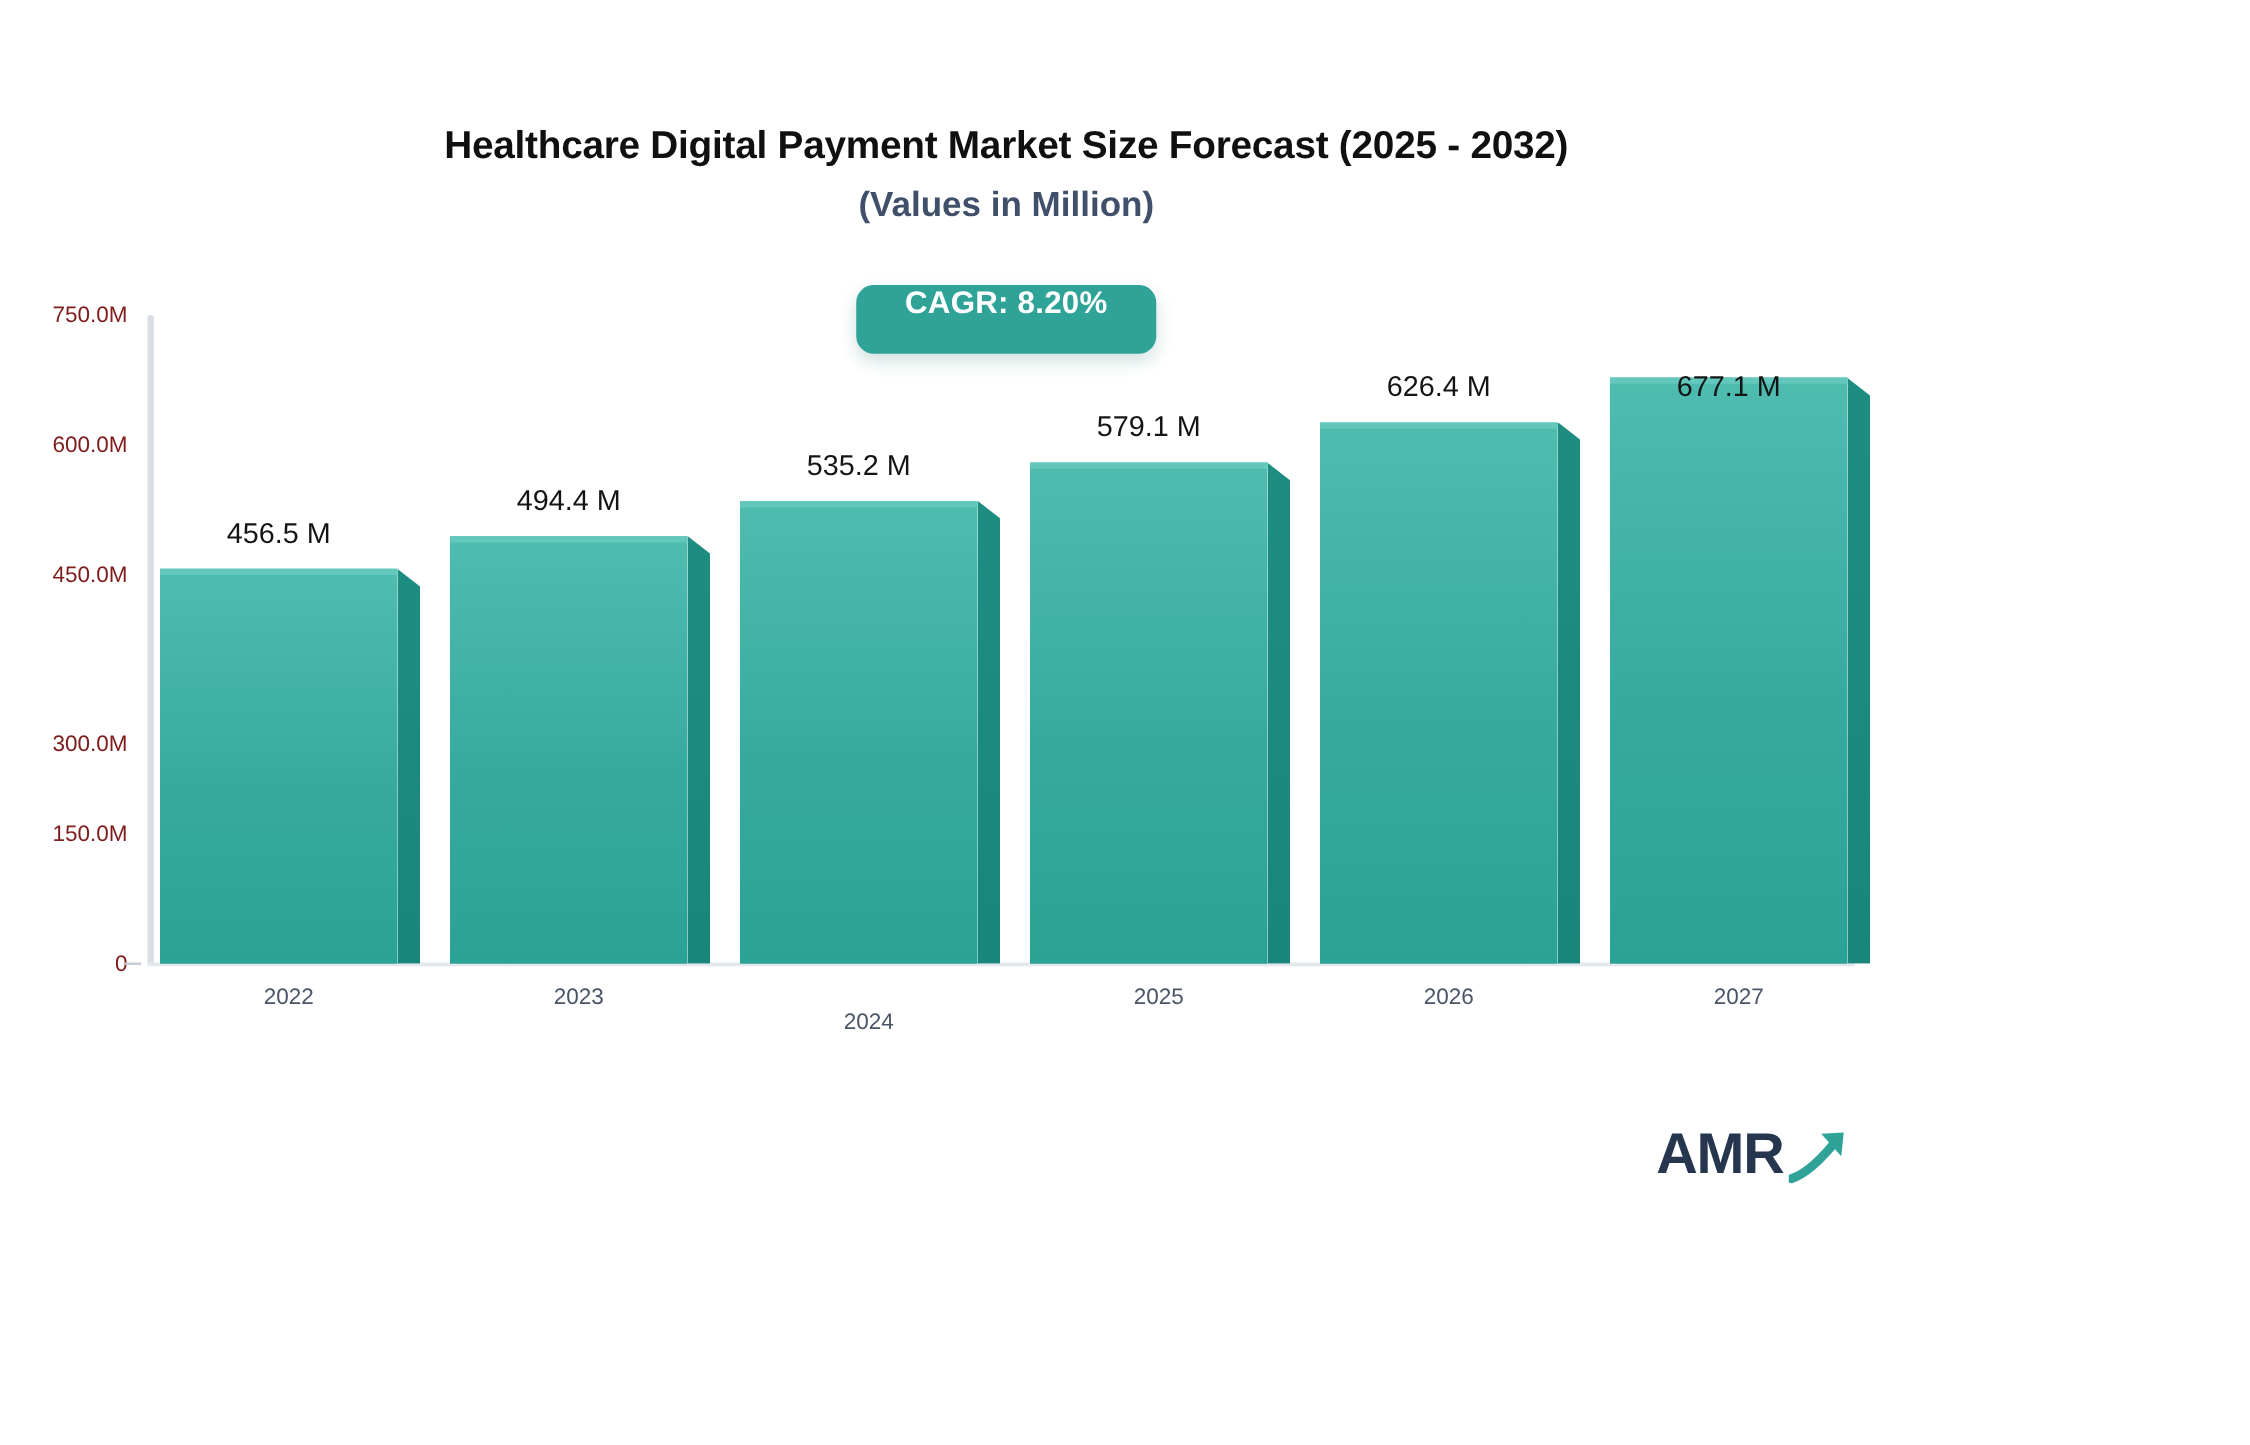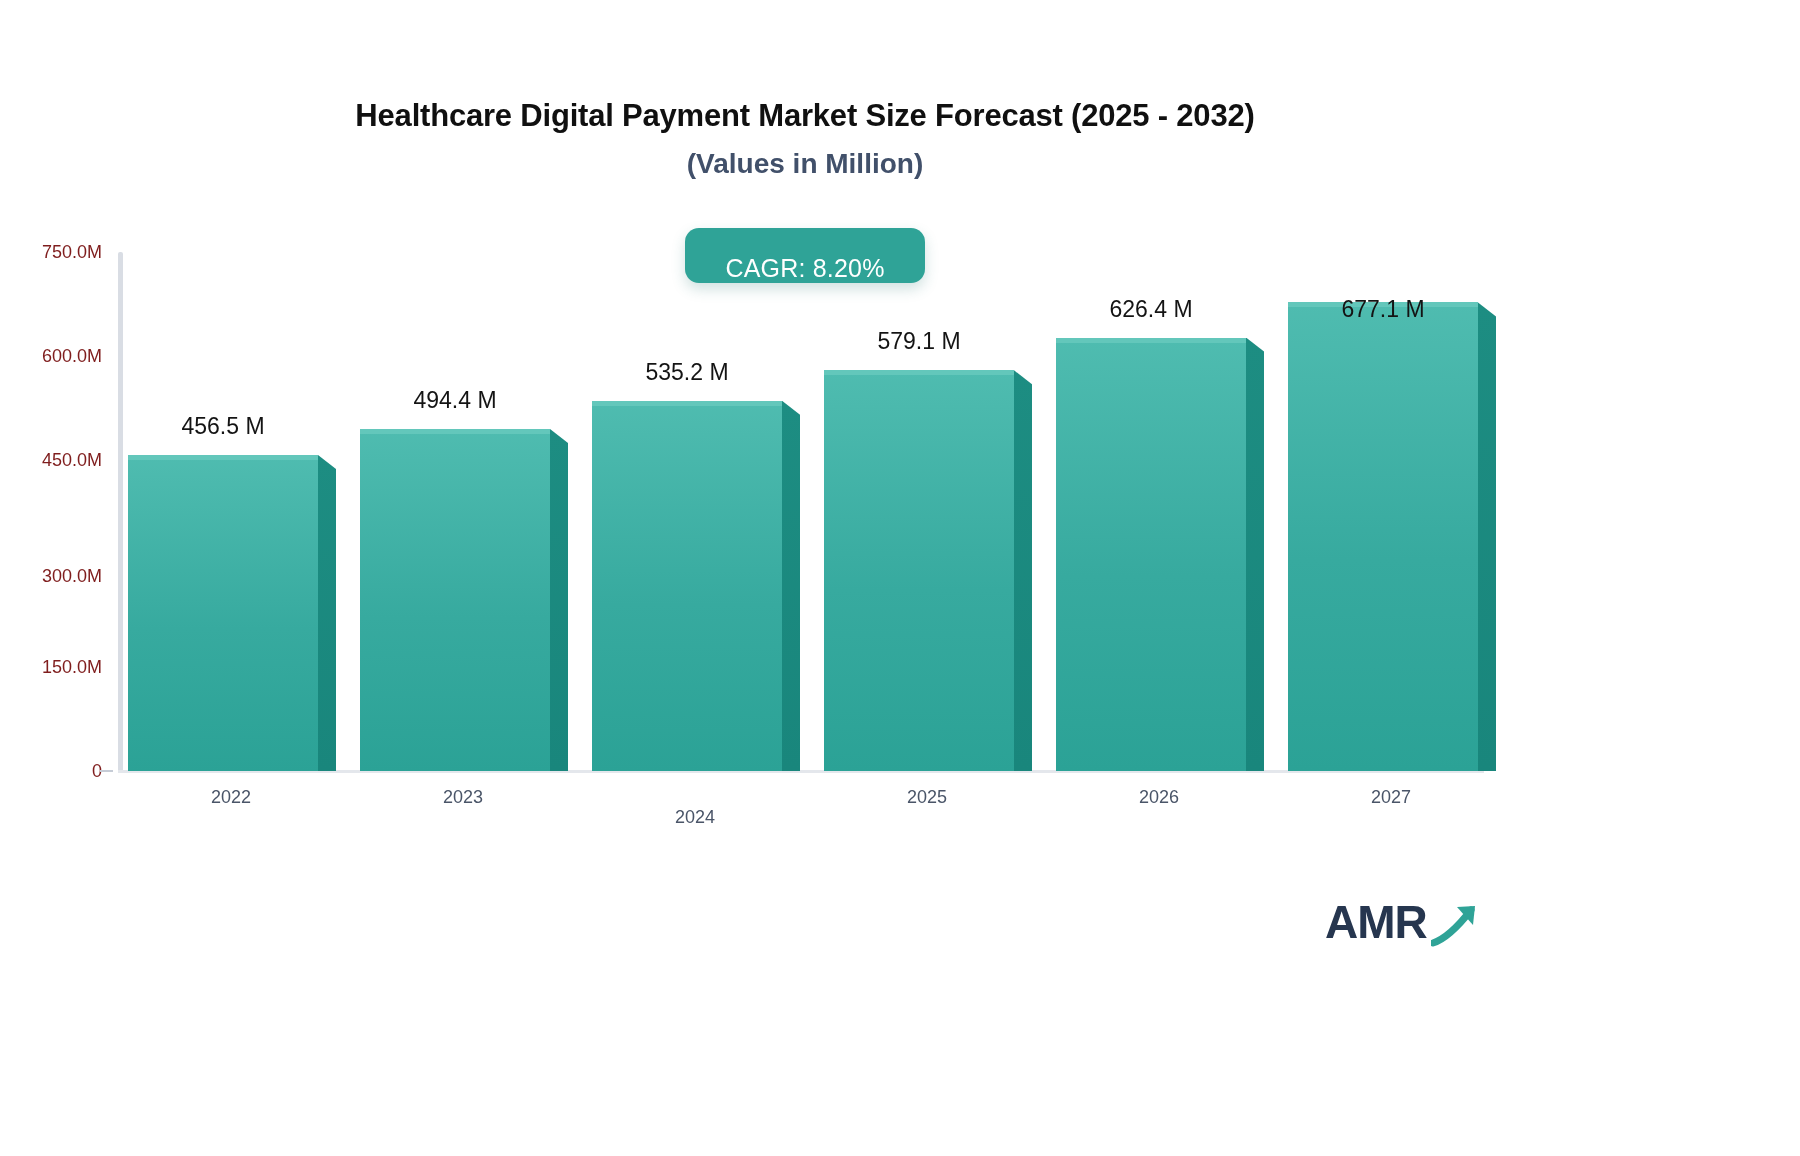--- a/index.html
+++ b/index.html
@@ -23,22 +23,22 @@
     text-align:center;
     font-size:28px; font-weight:bold;
     color:#41506a;
   }
 
   
   #cagr-badge {
     position:absolute; left:685px; top:228px;
     width:240px; height:55px;
     border-radius:14px;
-    display:flex; align-items:flex-end; justify-content:center;
-    font-size:25px; font-weight:normal; color:#ffffff;
+    display:flex; align-items:flex-start; justify-content:center;
+    font-size:25px; font-weight:bold; color:#ffffff;
     letter-spacing:0.2px;
     box-shadow:0 6px 14px rgba(40,120,112,0.22);
   }
 
   
   #plot {
     position:absolute;
     left:0; top:0; width:1800px; height:1156px;
   }
   .ytick-label {
@@ -115,21 +115,21 @@
   <span>CAGR: 8.20%</span>
 </div>
 
 <div id="plot">
   <div id="y-axis-line"></div>
   <div id="x-axis-line"></div>
   <div id="yticks">
       <div class="ytick-label" style="top: 771px;">0</div>
       <div class="ytick-dash" style="top: 771px;"></div>
       <div class="ytick-label" style="top: 667.2px;">150.0M</div>
-      <div class="ytick-label" style="top: 576px;">300.0M</div>
+      <div class="ytick-label" style="top: 595px;">300.0M</div>
       <div class="ytick-label" style="top: 459.6px;">450.0M</div>
       <div class="ytick-label" style="top: 355.8px;">600.0M</div>
       <div class="ytick-label" style="top: 252px;">750.0M</div>
     </div>
   <div id="bars">
       <div class="bar-group" style="left: 128px; width: 190px; height: 315.898px; bottom: 385px;">
         <div class="bar-side"></div>
         <div class="bar-front">
           <div class="bar-top"></div>
         </div>

